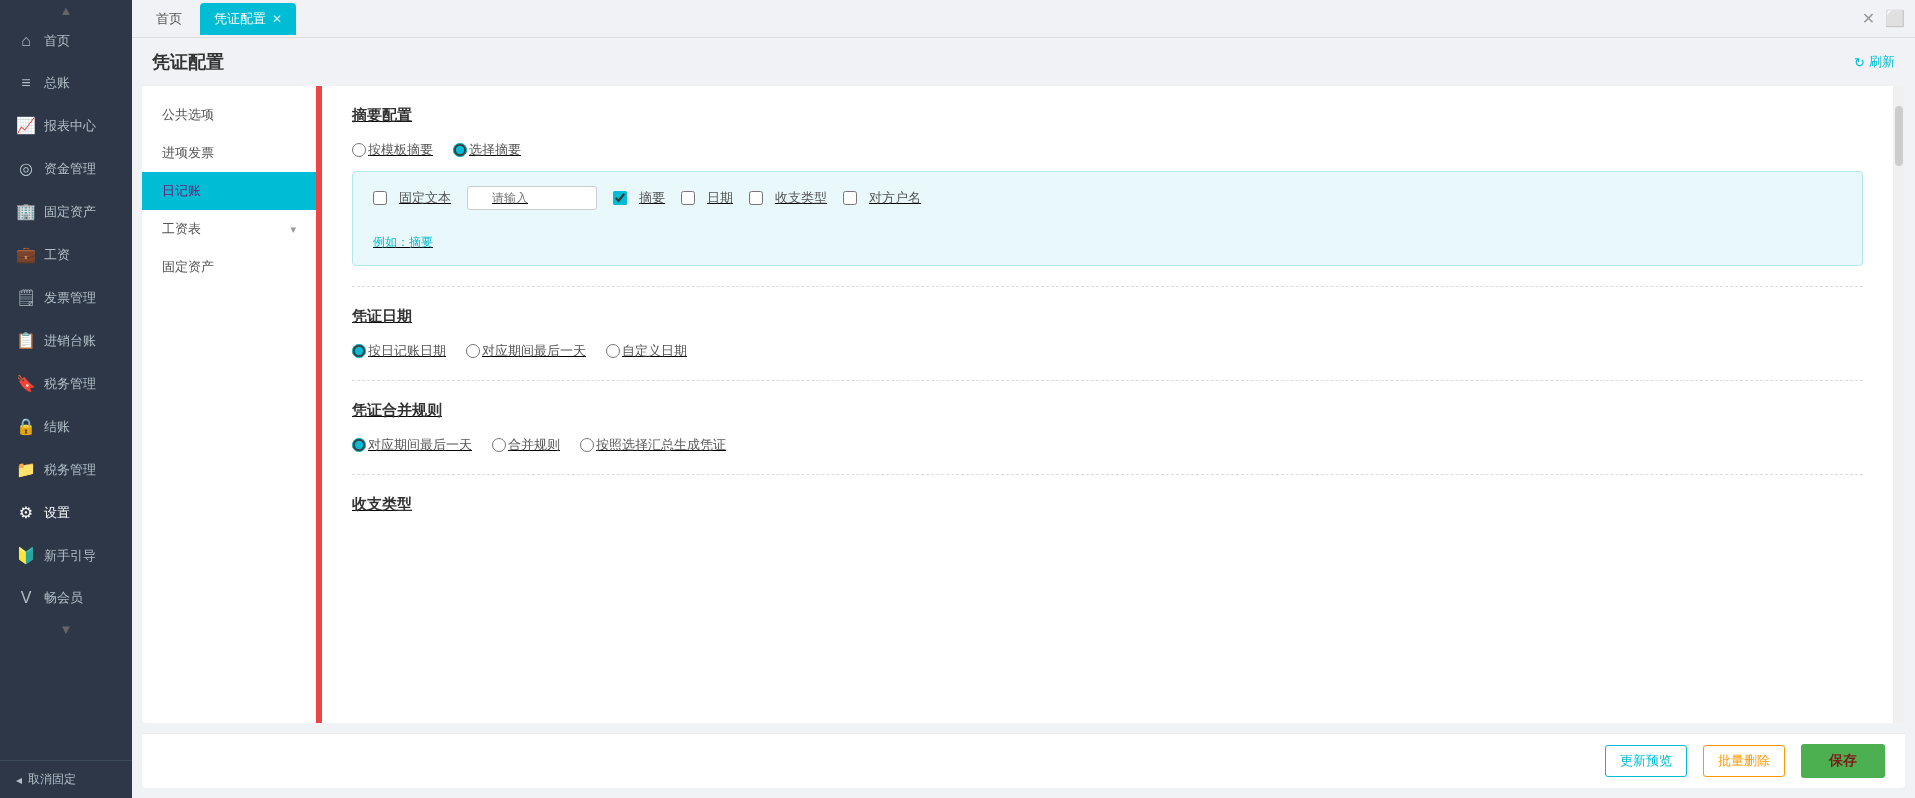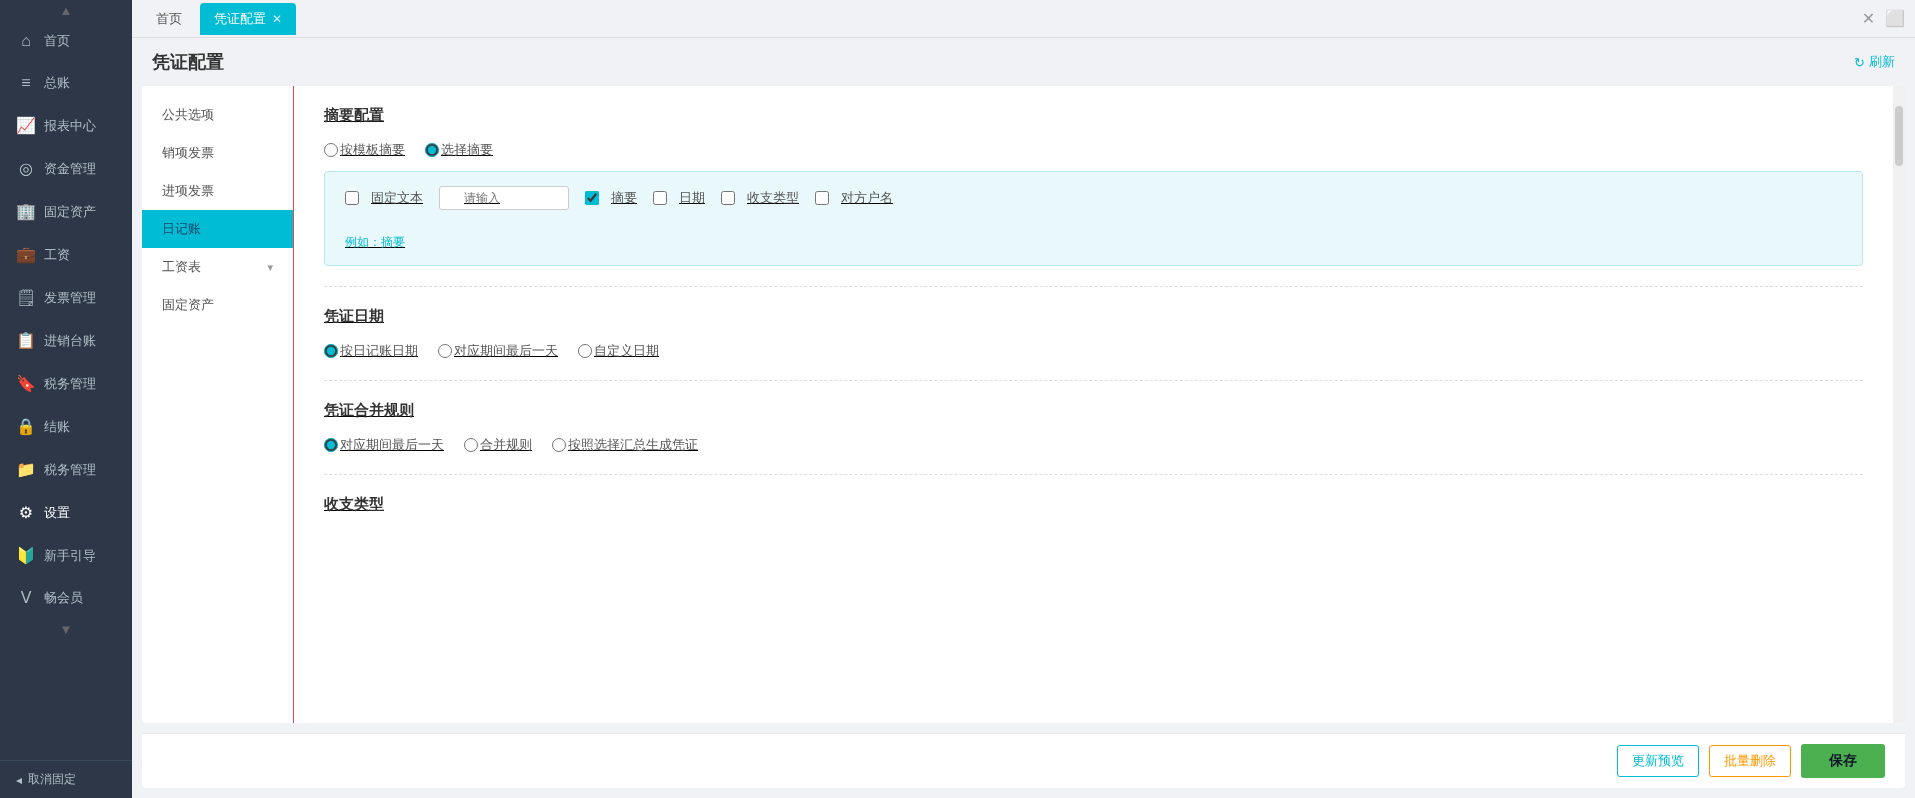--- a/index.html
+++ b/index.html
@@ -120,37 +120,37 @@
       flex: 1;
       display: flex;
       overflow: hidden;
       background: #fff;
       margin: 0 10px 10px 10px;
       border-radius: 4px;
     }
 
     
     .left-nav {
-      width: 152px;
-      border-right: 1px solid #ef4444;
+      width: 180px;
+      border-right: 6px solid #ef4444;
       padding: 10px 0;
       flex-shrink: 0;
     }
     .left-nav-item {
       padding: 10px 20px;
       cursor: pointer;
       color: #555;
       font-size: 13px;
       display: flex;
       align-items: center;
       justify-content: space-between;
     }
     .left-nav-item.active {
       background: #00bcd4;
-      color: #0c4a6e;
+      color: #701a75;
     }
     .left-nav-item .nav-arrow { font-size: 11px; color: #999; }
 
     
     .right-content {
       flex: 1;
       overflow-y: auto;
       padding: 20px 30px;
       position: relative;
     }
@@ -233,21 +233,21 @@
       color: #00bcd4;
       font-size: 12px;
       margin-top: 24px;
     }
 
     
     .bottom-bar {
       display: flex;
       align-items: center;
       justify-content: flex-end;
-      gap: 10px;
+      gap: 16px;
       padding: 10px 20px;
       border-top: 1px solid #e8e8e8;
       background: #fff;
       margin: 0 10px 10px 10px;
       border-radius: 0 0 4px 4px;
     }
     .btn-update {
       padding: 6px 14px;
       border: 1px solid #00bcd4;
       color: #00bcd4;
@@ -261,21 +261,21 @@
       border: 1px solid #ff9800;
       color: #ff9800;
       background: #fff;
       border-radius: 3px;
       cursor: pointer;
       font-size: 13px;
     }
     .btn-save {
       padding: 8px 28px;
       background: #4caf50;
-      color: #0f172a;
+      color: #7f1d1d;
       border: none;
       border-radius: 3px;
       cursor: pointer;
       font-size: 14px;
       font-weight: 600;
     }
 
     
     .scrollbar-track {
       width: 12px;
@@ -392,23 +392,20 @@
       <span>↻</span>
       <span>刷新</span>
     </div>
   </div>
 
   <div class="content-layout">
 
     <div class="left-nav">
       <div class="left-nav-item">
         <span>公共选项</span>
-      </div>
-      <div class="left-nav-item">
-        <span>销项发票</span>
       </div>
       <div class="left-nav-item">
         <span>进项发票</span>
       </div>
       <div class="left-nav-item active">
         <span>日记账</span>
       </div>
       <div class="left-nav-item">
         <span>工资表</span>
         <span class="nav-arrow">▾</span>

